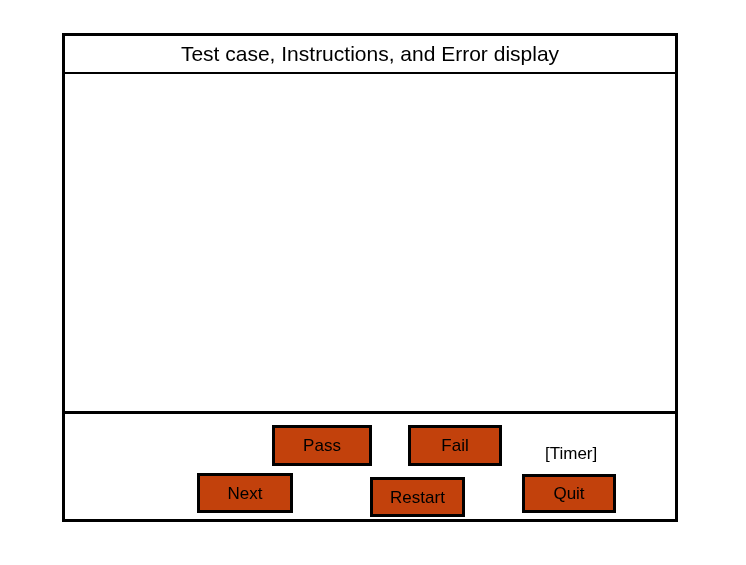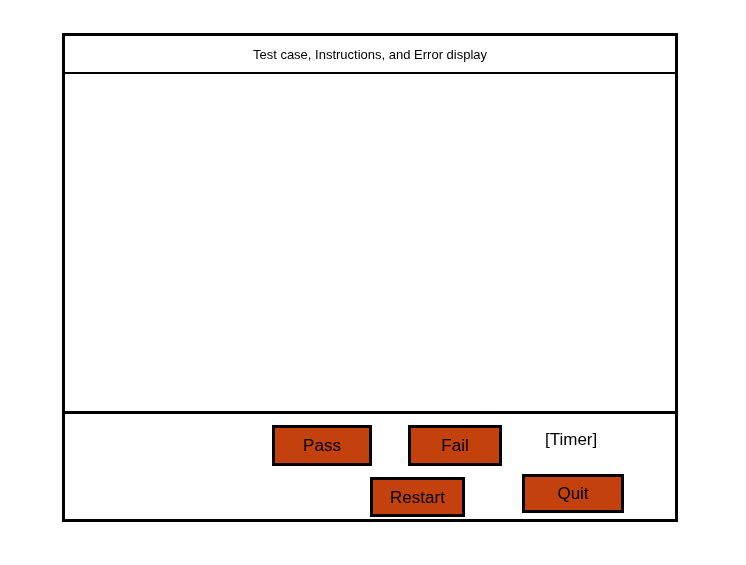--- a/index.html
+++ b/index.html
@@ -27,21 +27,21 @@
     background: #ffffff;
     display: flex;
     flex-direction: column;
   }
   .header {
     height: 36px;
     border-bottom: 2px solid #000000;
     display: flex;
     align-items: center;
     justify-content: center;
-    font-size: 13px;
+    font-size: 21px;
     flex: 0 0 auto;
     text-align: center;
   }
   .display-area {
     flex: 1 1 auto;
     background: #ffffff;
   }
   .panel {
     flex: 0 0 auto;
     height: 108px;
@@ -61,27 +61,27 @@
     align-items: center;
     justify-content: center;
     padding: 0;
     line-height: 1;
     cursor: pointer;
   }
   .btn-pass    { left: 207px; top: 11px; width: 100px; height: 41px; }
   .btn-fail    { left: 343px; top: 11px; width: 94px;  height: 41px; }
   .timer-label {
     position: absolute;
-    left: 480px; top: 5px; height: 41px;
+    left: 480px; top: 19px; height: 41px;
     display: flex; align-items: center;
     font-size: 17px;
   }
   .btn-next    { left: 132px; top: 59px; width: 96px; height: 40px; }
   .btn-restart { left: 305px; top: 63px; width: 95px; height: 40px; }
-  .btn-quit    { left: 457px; top: 60px; width: 102px; height: 39px; }
+  .btn-quit    { left: 457px; top: 60px; width: 94px; height: 39px; }
 </style>
 </head>
 <body>
 
 <div class="canvas">
   <div class="window">
 
     <div class="header">
       <span>Test case, Instructions, and Error display</span>
     </div>
@@ -89,20 +89,21 @@
     <div class="display-area"></div>
 
     <div class="panel">
 
       <button class="btn btn-pass">Pass</button>
 
       <button class="btn btn-fail">Fail</button>
 
       <span class="timer-label">[Timer]</span>
 
+      <button class="btn btn-next">Next</button>
 
       <button class="btn btn-restart">Restart</button>
 
       <button class="btn btn-quit">Quit</button>
 
     </div>
   </div>
 </div>
 
 </body></html>

